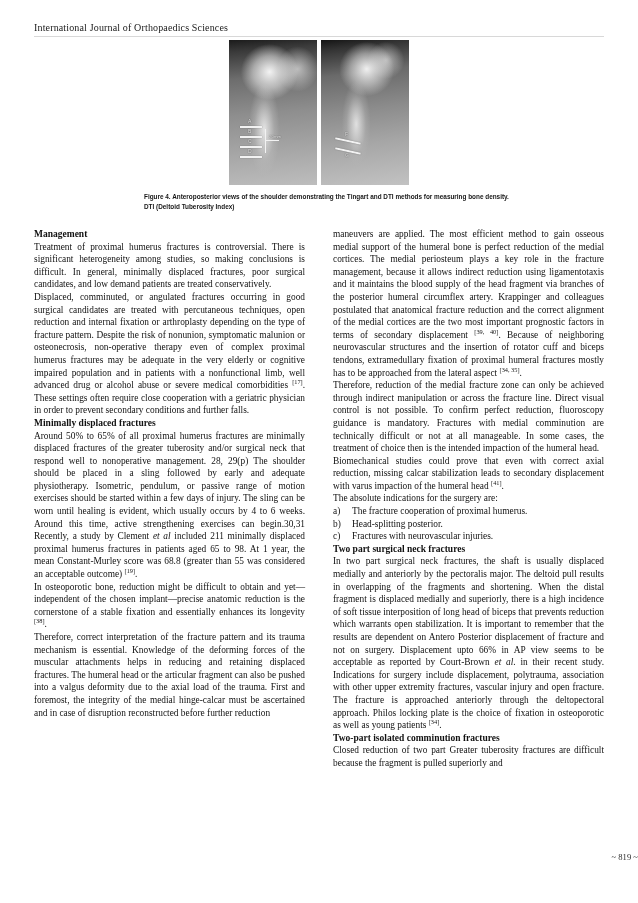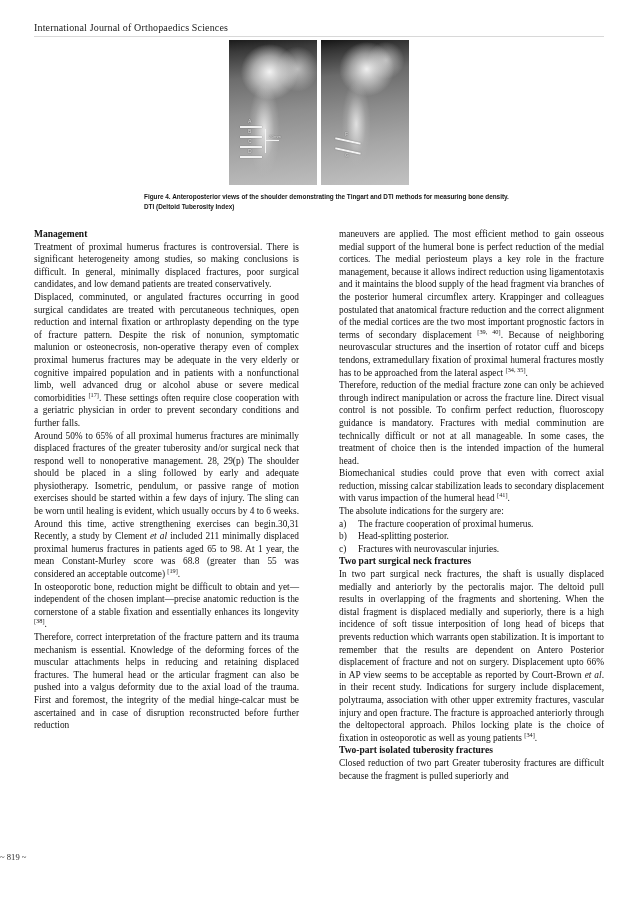--- a/index.html
+++ b/index.html
@@ -117,21 +117,21 @@
     text-align: left;
   }
 
   
   .columns {
     position: absolute;
     left: 34px;
     top: 228px;
     width: 570px;
     display: flex;
-    gap: 40px;
+    gap: 28px;
   }
   .col {
     width: 271px;
   }
   p.body {
     margin: 0;
     font-size: 9.35px;
     line-height: 12.6px;
     text-align: justify;
     text-justify: inter-word;
@@ -163,21 +163,21 @@
     gap: 6px;
     text-align: left;
   }
   ol.alpha li .mk { width: 13px; flex: 0 0 13px; }
 
   .footer {
     position: absolute;
     left: 0;
     right: 0;
     top: 852px;
-    text-align: left;
+    text-align: right;
     font-size: 8.6px;
     color: #2a2a2a;
   }
 </style>
 </head>
 <body>
 
 <div class="page">
 
   <div class="running-head">International Journal of Orthopaedics Sciences</div>
@@ -213,20 +213,21 @@
     <div class="figure-caption">Figure 4. Anteroposterior views of the shoulder demonstrating the Tingart and DTI methods for measuring bone density. DTI (Deltoid Tuberosity Index)</div>
   </div>
 
   <div class="columns">
 
     <div class="col">
       <h3 class="head">Management</h3>
       <p class="body">Treatment of proximal humerus fractures is controversial. There is significant heterogeneity among studies, so making conclusions is difficult. In general, minimally displaced fractures, poor surgical candidates, and low demand patients are treated conservatively.</p>
       <p class="body"><span>Displaced, comminuted, or angulated fractures occurring in good surgical candidates are treated with percutaneous techniques, open reduction and internal fixation or arthroplasty depending on the type of fracture pattern. Despite the risk of nonunion, symptomatic malunion or osteonecrosis, non-operative therapy even of complex proximal humerus fractures may be adequate in the very elderly or cognitive impaired population and in patients with a nonfunctional limb, well advanced drug or alcohol abuse or severe medical comorbidities </span><sup class="cite">[17]</sup><span>. These settings often require close cooperation with a geriatric physician in order to prevent secondary conditions and further falls.</span></p>
 
+      <h3 class="head gap-before">Minimally displaced fractures</h3>
       <p class="body"><span>Around 50% to 65% of all proximal humerus fractures are minimally displaced fractures of the greater tuberosity and/or surgical neck that respond well to nonoperative management. 28, 29(p) The shoulder should be placed in a sling followed by early and adequate physiotherapy. Isometric, pendulum, or passive range of motion exercises should be started within a few days of injury. The sling can be worn until healing is evident, which usually occurs by 4 to 6 weeks. Around this time, active strengthening exercises can begin.30,31 Recently, a study by Clement </span><em>et al</em><span> included 211 minimally displaced proximal humerus fractures in patients aged 65 to 98. At 1 year, the mean Constant-Murley score was 68.8 (greater than 55 was considered an acceptable outcome) </span><sup class="cite">[19]</sup><span>.</span></p>
 
       <p class="body"><span>In osteoporotic bone, reduction might be difficult to obtain and yet—independent of the chosen implant—precise anatomic reduction is the cornerstone of a stable fixation and essentially enhances its longevity </span><sup class="cite">[38]</sup><span>.</span></p>
       <p class="body">Therefore, correct interpretation of the fracture pattern and its trauma mechanism is essential. Knowledge of the deforming forces of the muscular attachments helps in reducing and retaining displaced fractures. The humeral head or the articular fragment can also be pushed into a valgus deformity due to the axial load of the trauma. First and foremost, the integrity of the medial hinge-calcar must be ascertained and in case of disruption reconstructed before further reduction</p>
     </div>
 
     <div class="col">
       <p class="body"><span>maneuvers are applied. The most efficient method to gain osseous medial support of the humeral bone is perfect reduction of the medial cortices. The medial periosteum plays a key role in the fracture management, because it allows indirect reduction using ligamentotaxis and it maintains the blood supply of the head fragment via branches of the posterior humeral circumflex artery. Krappinger and colleagues postulated that anatomical fracture reduction and the correct alignment of the medial cortices are the two most important prognostic factors in terms of secondary displacement </span><sup class="cite">[39, 40]</sup><span>. Because of neighboring neurovascular structures and the insertion of rotator cuff and biceps tendons, extramedullary fixation of proximal humeral fractures mostly has to be approached from the lateral aspect </span><sup class="cite">[34, 35]</sup><span>.</span></p>
       <p class="body">Therefore, reduction of the medial fracture zone can only be achieved through indirect manipulation or across the fracture line. Direct visual control is not possible. To confirm perfect reduction, fluoroscopy guidance is mandatory. Fractures with medial comminution are technically difficult or not at all manageable. In some cases, the treatment of choice then is the intended impaction of the humeral head.</p>
       <p class="body"><span>Biomechanical studies could prove that even with correct axial reduction, missing calcar stabilization leads to secondary displacement with varus impaction of the humeral head </span><sup class="cite">[41]</sup><span>.</span></p>
@@ -243,21 +244,21 @@
           </li>
         <li>
             <span class="mk">c)</span>
             <span>Fractures with neurovascular injuries.</span>
           </li>
       </ol>
 
       <h3 class="head gap-before">Two part surgical neck fractures</h3>
       <p class="body"><span>In two part surgical neck fractures, the shaft is usually displaced medially and anteriorly by the pectoralis major. The deltoid pull results in overlapping of the fragments and shortening. When the distal fragment is displaced medially and superiorly, there is a high incidence of soft tissue interposition of long head of biceps that prevents reduction which warrants open stabilization. It is important to remember that the results are dependent on Antero Posterior displacement of fracture and not on surgery. Displacement upto 66% in AP view seems to be acceptable as reported by Court-Brown </span><em>et al</em><span>. in their recent study. Indications for surgery include displacement, polytrauma, association with other upper extremity fractures, vascular injury and open fracture. The fracture is approached anteriorly through the deltopectoral approach. Philos locking plate is the choice of fixation in osteoporotic as well as young patients </span><sup class="cite">[34]</sup><span>.</span></p>
 
-      <h3 class="head gap-before">Two-part isolated tuberosity fractures</h3>
+      <h3 class="head gap-before">Two-part isolated comminution fractures</h3>
       <p class="body">Closed reduction of two part Greater tuberosity fractures are difficult because the fragment is pulled superiorly and</p>
     </div>
 
   </div>
 
   <div class="footer">~ 819 ~</div>
 
 </div>
 
 </body></html>

